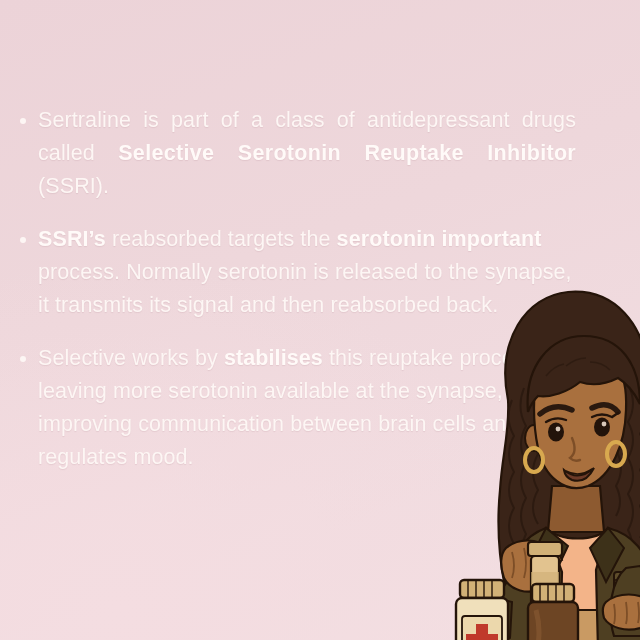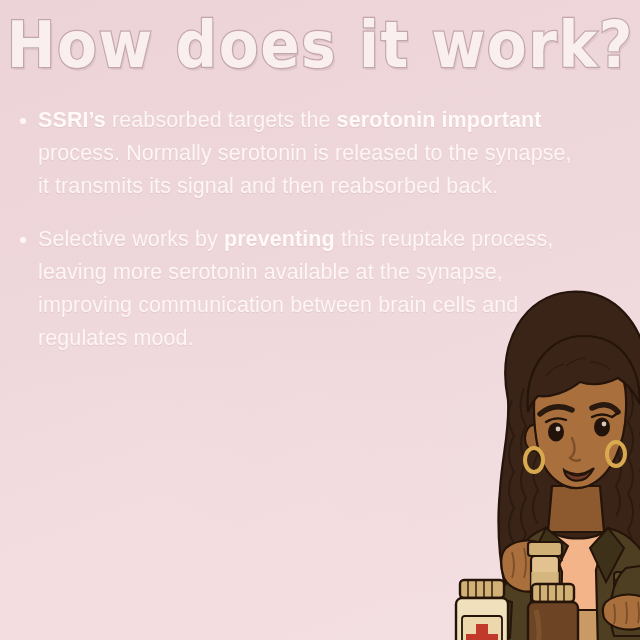--- a/index.html
+++ b/index.html
@@ -89,34 +89,34 @@
     height: 370px;
     pointer-events: none;
   }
   #illu svg { display: block; width: 100%; height: 100%; }
 </style>
 </head>
 <body>
 
 <div id="slide">
 
-  <div id="title-wrap">
-    <span id="title">How does it work?</span>
-  </div>
 
   <div id="content">
 
+    <div class="bullet j">
+      <span class="dot"></span><span>Sertraline is part of a class of antidepressant drugs called </span><b class="wide">Selective Serotonin Reuptake  Inhibitor</b><span> (SSRI).</span>
+    </div>
 
 
     <div class="bullet">
       <span class="dot"></span><b>SSRI’s</b><span> reabsorbed targets the </span><b>serotonin important</b><span> process. Normally serotonin is released to the synapse, it transmits its signal and then reabsorbed back.</span>
     </div>
 
     <div class="bullet">
-      <span class="dot"></span><span>Selective works by </span><b>preventing</b><span> this reuptake process, leaving more serotonin available at the synapse, improving communication between brain cells and regulates mood.</span>
+      <span class="dot"></span><span>Selective works by </span><b>stabilises</b><span> this reuptake process, leaving more serotonin available at the synapse, improving communication between brain cells and regulates mood.</span>
     </div>
 
   </div>
 
   <div id="illu">
     <svg viewBox="0 0 260 370" xmlns="http://www.w3.org/2000/svg">
       <defs>
         <clipPath id="frame">
             <rect x="0" y="0" width="260" height="370"></rect>
           </clipPath>

